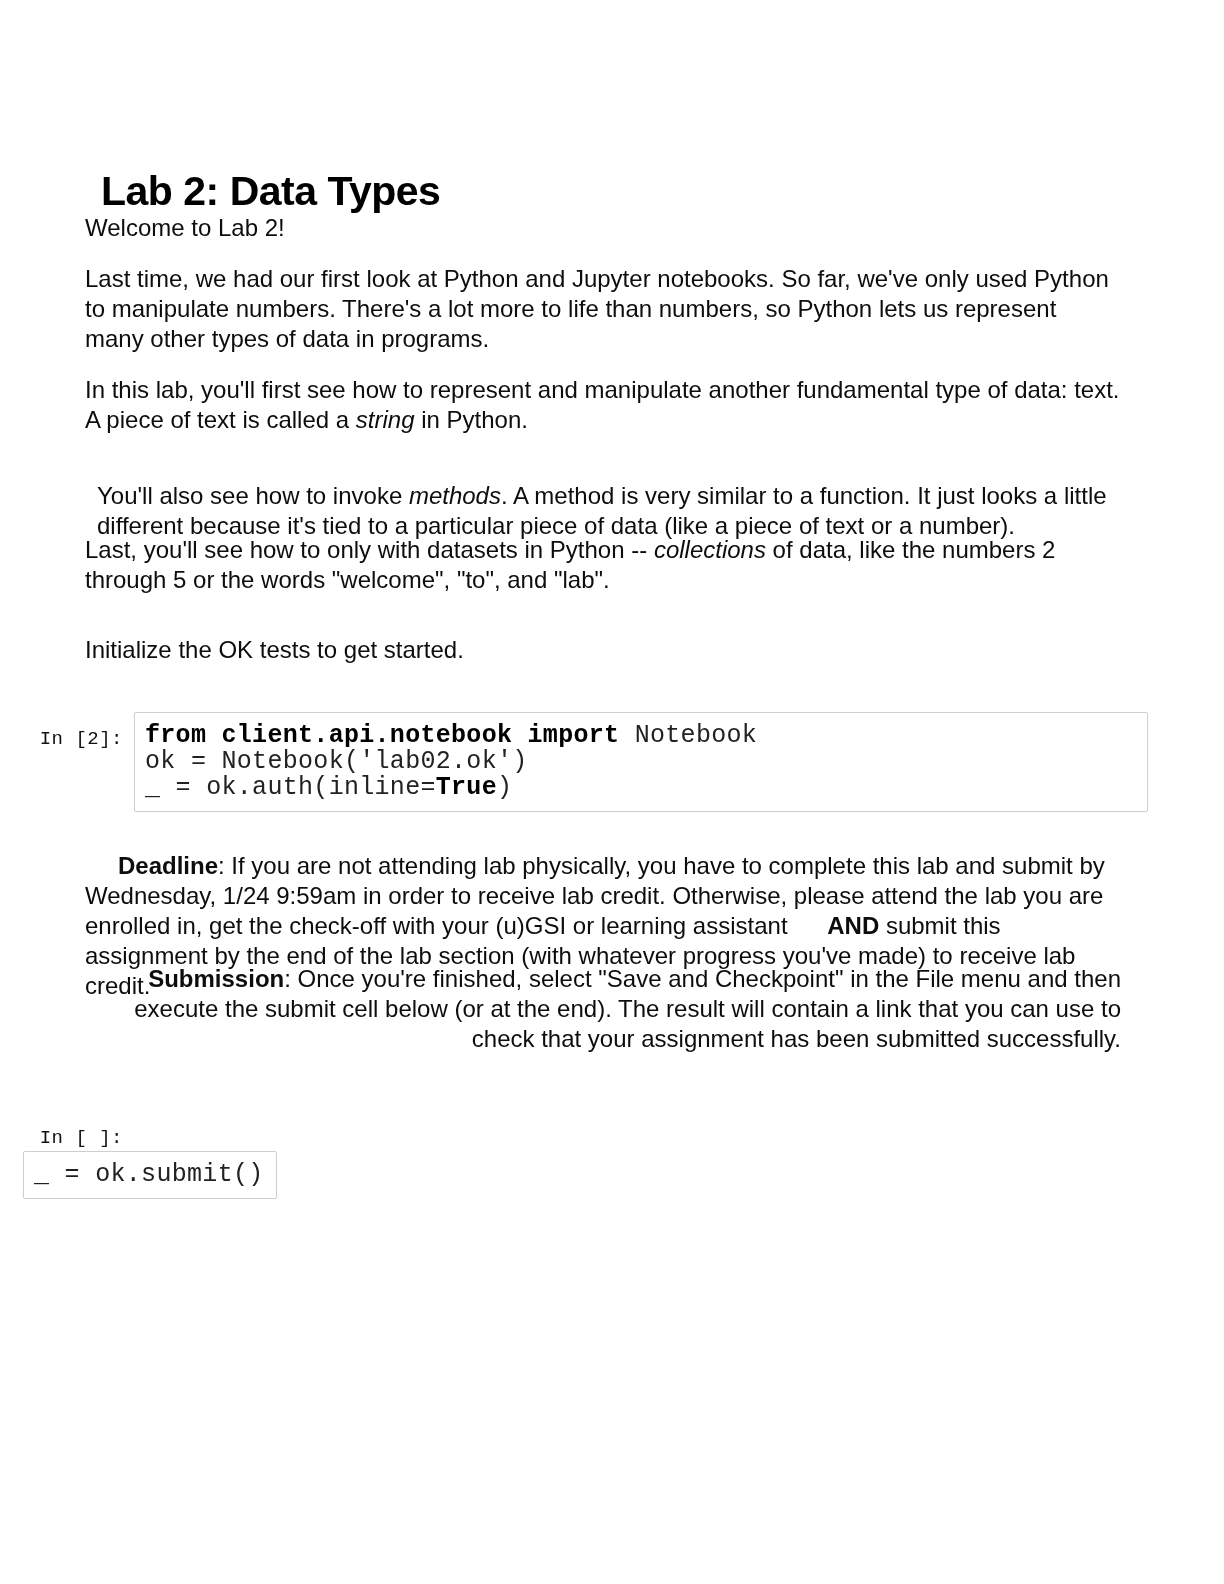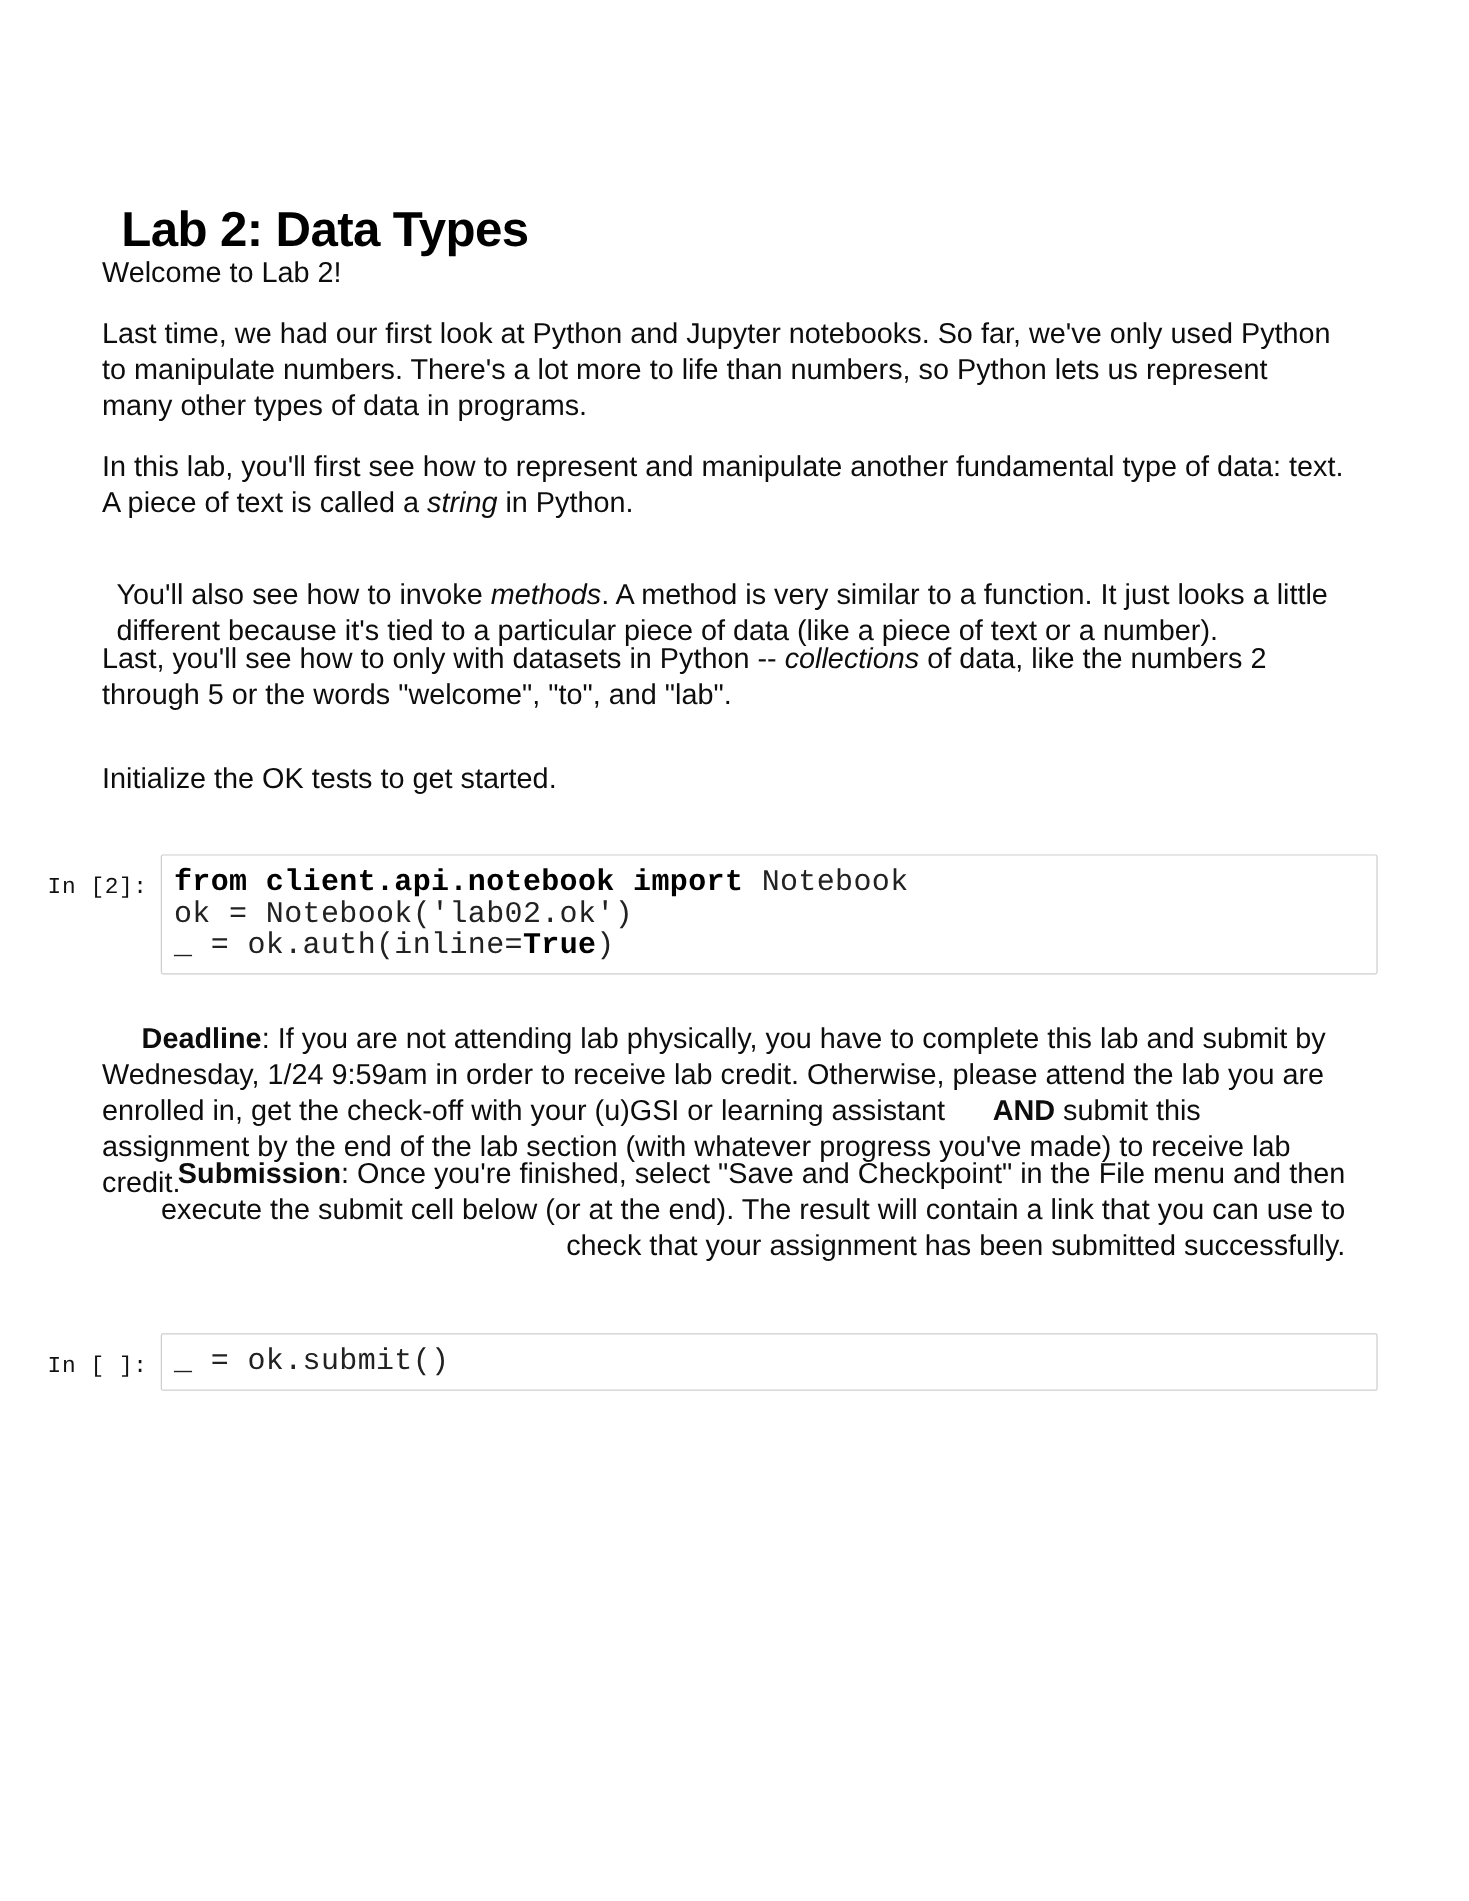--- a/index.html
+++ b/index.html
@@ -141,18 +141,18 @@
 
 <div class="cell" style="top:712px;">
   <div class="prompt">In [2]:</div>
   <div class="code-box">
     <pre class="code"><b class="kw">from client.api.notebook import</b><span> Notebook</span>
 <span>ok = Notebook('lab02.ok')</span>
 <span>_ = ok.auth(inline=</span><b class="kw">True</b><span>)</span></pre>
   </div>
 </div>
 
-<div class="cell" style="top:1111px;">
+<div class="cell" style="top:1111px;flex-direction:column;">
   <div class="prompt">In [ ]:</div>
   <div class="code-box">
     <pre class="code">_ = ok.submit()</pre>
   </div>
 </div>
 
 </body></html>

